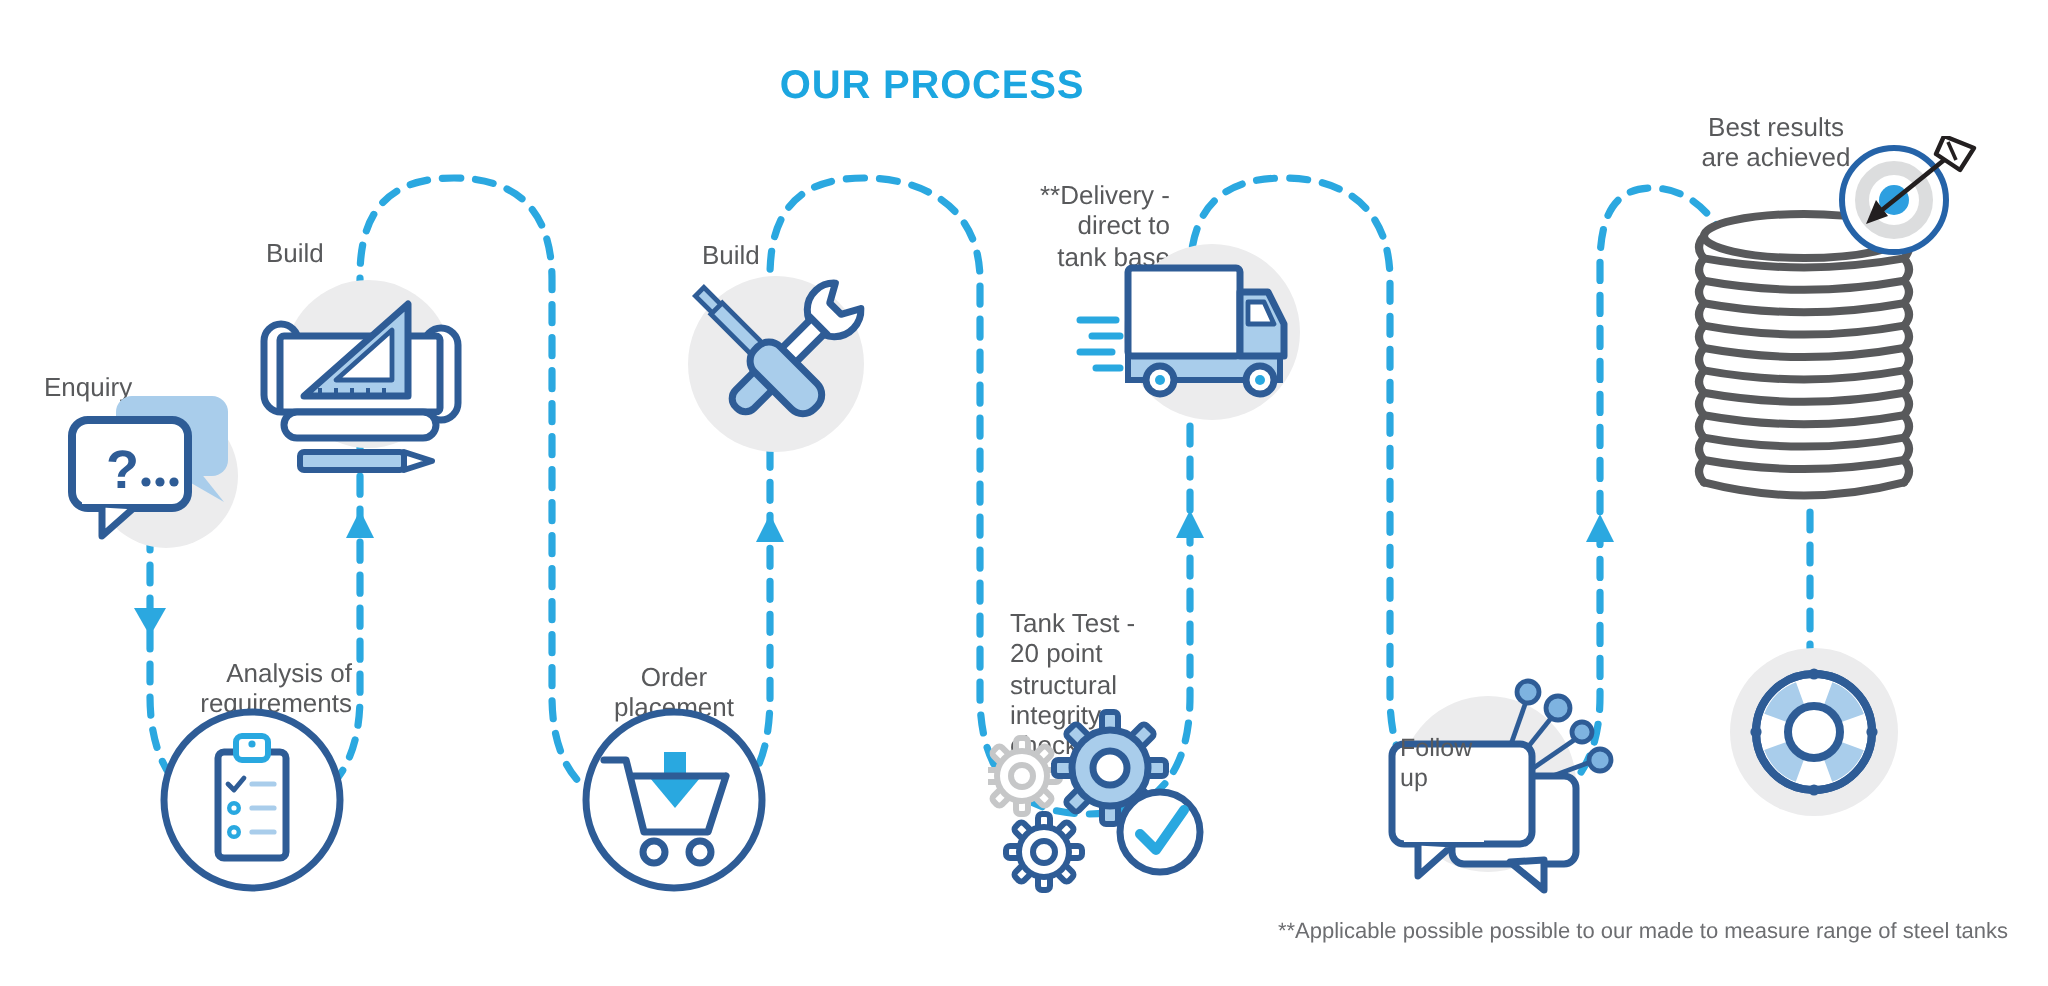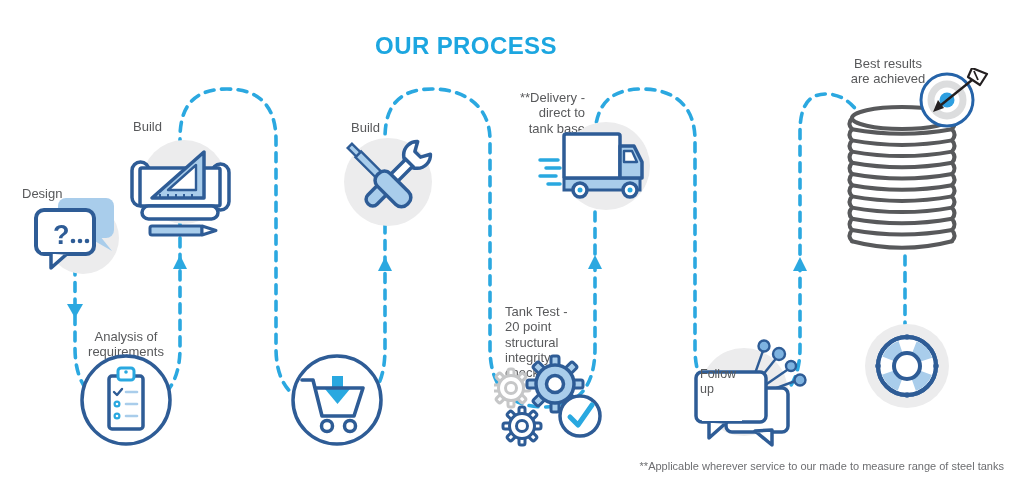--- a/index.html
+++ b/index.html
@@ -1,19 +1,19 @@
 <!DOCTYPE html>
 <html><head>
 <meta charset="utf-8">
 <style>
   html,body{margin:0;padding:0;background:#fff;}
   #stage{position:relative;width:1024px;height:493px;background:#fff;overflow:hidden;
          font-family:"Liberation Sans",sans-serif;}
   .title{position:absolute;left:0;top:32px;width:932px;text-align:center;
-         color:#1CA6E0;font-size:24px;font-weight:bold;letter-spacing:.4px;}
+         color:#1CA6E0;font-size:20px;font-weight:bold;letter-spacing:.4px;}
   .label{position:absolute;color:#58595B;font-size:13px;line-height:1.18;white-space:pre-line;}
   .footnote{position:absolute;right:20px;top:460px;color:#6D6E71;font-size:11px;}
   svg{position:absolute;display:block;}
   .bubble-text{font-size:12.5px;}
 </style>
 </head>
 <body>
 
 <div id="stage">
 
@@ -33,26 +33,28 @@
     <g fill="#2BA8E0">
       <polygon points="67,304 83,304 75,318"></polygon>
       <polygon points="173,269 187,269 180,255"></polygon>
       <polygon points="378,271 392,271 385,257"></polygon>
       <polygon points="588,269 602,269 595,255"></polygon>
       <polygon points="793,271 807,271 800,257"></polygon>
     </g>
   </svg>
 
   <div class="title">OUR PROCESS</div>
-  <div class="footnote">**Applicable wherever service to our made to measure range of steel tanks</div>
-
-  <div class="label" style="left:22px;top:186px">Design</div>
-  <div class="label" style="left:76px;top:329px;width:100px;text-align:center">Analysis of
+  <div class="footnote">**Applicable possible possible to our made to measure range of steel tanks</div>
+
+  <div class="label" style="left:22px;top:186px">Enquiry</div>
+  <div class="label" style="left:76px;top:329px;width:100px;text-align:right">Analysis of
 requirements</div>
   <div class="label" style="left:133px;top:119px">Build</div>
+  <div class="label" style="left:297px;top:331px;width:80px;text-align:center">Order
+placement</div>
   <div class="label" style="left:351px;top:120px">Build</div>
   <div class="label" style="left:505px;top:304px;width:80px;text-align:left">Tank Test -
 20 point
 structural
 integrity
 check</div>
   <div class="label" style="left:826px;top:56px;width:124px;text-align:center">Best results
 are achieved</div>
   <div class="label" style="left:505px;top:90px;width:80px;text-align:right">**Delivery -
 direct to

